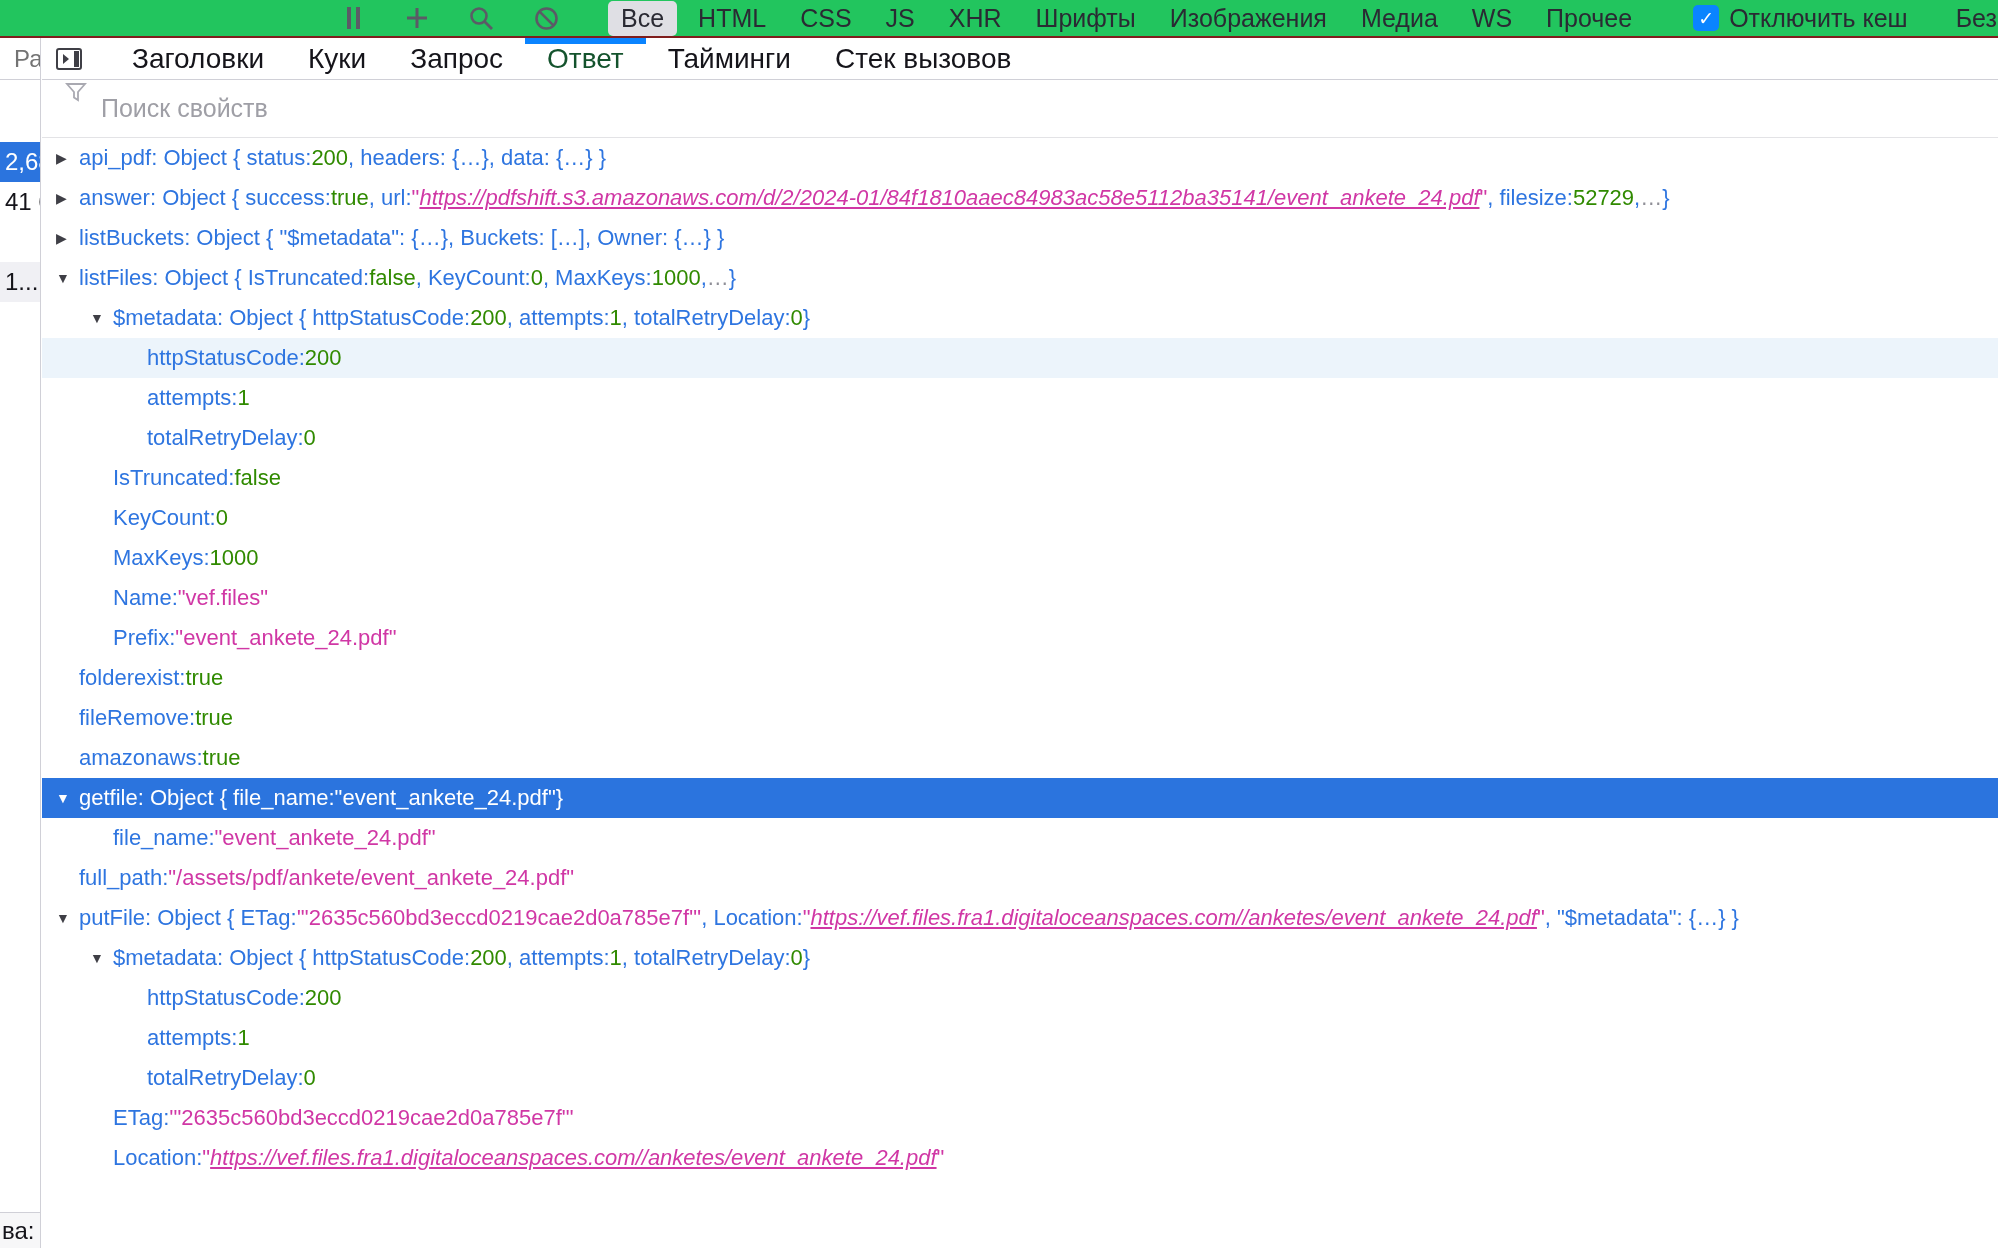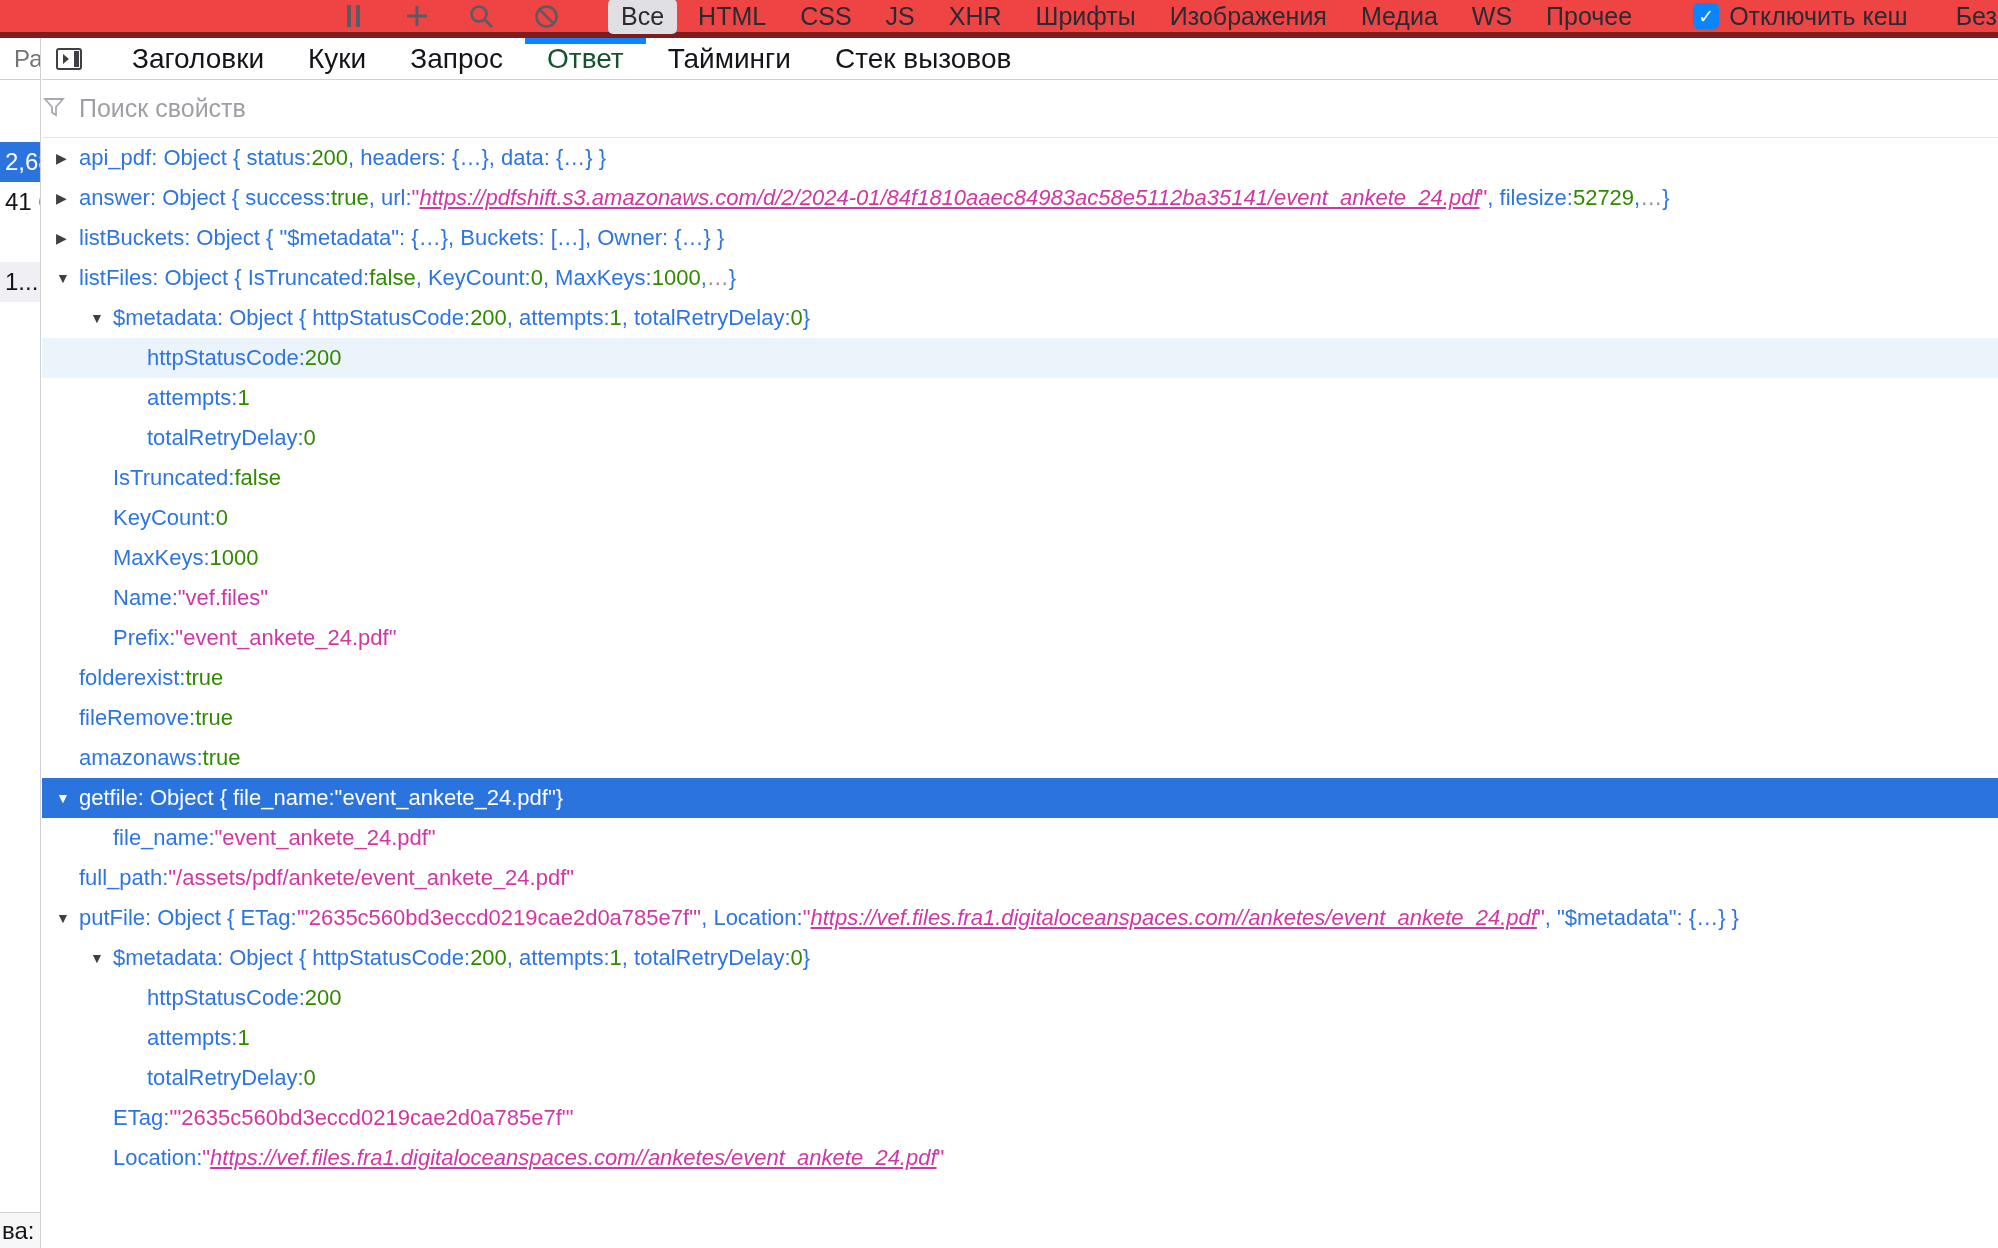--- a/index.html
+++ b/index.html
@@ -1,22 +1,22 @@
 <!DOCTYPE html>
 <html><head>
 <meta charset="utf-8">
 <style>
   * { margin:0; padding:0; box-sizing:border-box; }
   html,body { width:1998px; height:1248px; overflow:hidden; background:#fff;
     font-family:"Liberation Sans","DejaVu Sans",sans-serif; color:#15141a; }
 
   
   .toolbar { position:absolute; left:0; top:0; width:1998px; height:38px;
-    border-bottom:6px solid #7f1d1d; display:flex; align-items:center;
-    font-size:25px; color:#2a2a33; background:#ef4444; z-index:5; }
+    border-bottom:2px solid #7f1d1d; display:flex; align-items:center;
+    font-size:25px; color:#2a2a33; background:#22c55e; z-index:5; }
   .tool-icons { margin-left:342px; display:flex; gap:38px; align-items:center; }
   .tool-icons svg { display:block; }
   .tb-divider { width:1px; height:36px; background:#d0d0d7; margin:0 24px; }
   .pills { display:flex; gap:8px; align-items:center; }
   .pill { padding:3px 13px; border-radius:5px; white-space:nowrap; }
   .pill.active { background:#dfdfe4; }
   .cache { display:flex; gap:10px; align-items:center; white-space:nowrap; }
   .checkbox { width:26px; height:26px; background:#0a84ff; border-radius:5px;
     color:#fff; display:flex; align-items:center; justify-content:center;
     font-size:19px; font-weight:bold; }
@@ -41,22 +41,22 @@
   
   .details { position:absolute; left:42px; top:38px; right:0; bottom:0; }
   .tabs { height:42px; border-bottom:1px solid #d0d0d7; display:flex;
     align-items:center; font-size:28px; color:#15141a; padding-left:12px; }
   .pane-toggle { margin-right:26px; display:flex; align-items:center; }
   .tab { padding:0 22px; height:100%; display:flex; align-items:center;
     position:relative; white-space:nowrap; }
   .tab.active { color:#14532d; }
   .tab.active::before { content:""; position:absolute; left:0; top:0;
     height:6px; width:100%; background:#0a84ff; }
-  .searchrow { height:58px; display:flex; align-items:center;
-    gap:13px; border-bottom:1px solid #e3e3e6; }
+  .searchrow { height:58px; display:flex; 
+    padding-left:22px; gap:13px; border-bottom:1px solid #e3e3e6; }
   .searchrow input { border:none; outline:none; font-size:25px; width:700px;
     color:#15141a; font-family:inherit; background:transparent; }
   .searchrow input::placeholder { color:#9f9fa6; }
   .json-header { height:46px; background:#f2f2f4; border-bottom:1px solid #e3e3e6;
     display:flex; align-items:center; justify-content:space-between;
     padding:0 6px 0 9px; font-size:25px; color:#15141a; }
 
   
   .tree { background:#fff; }
   .tree-row { height:40px; display:flex; align-items:center;

